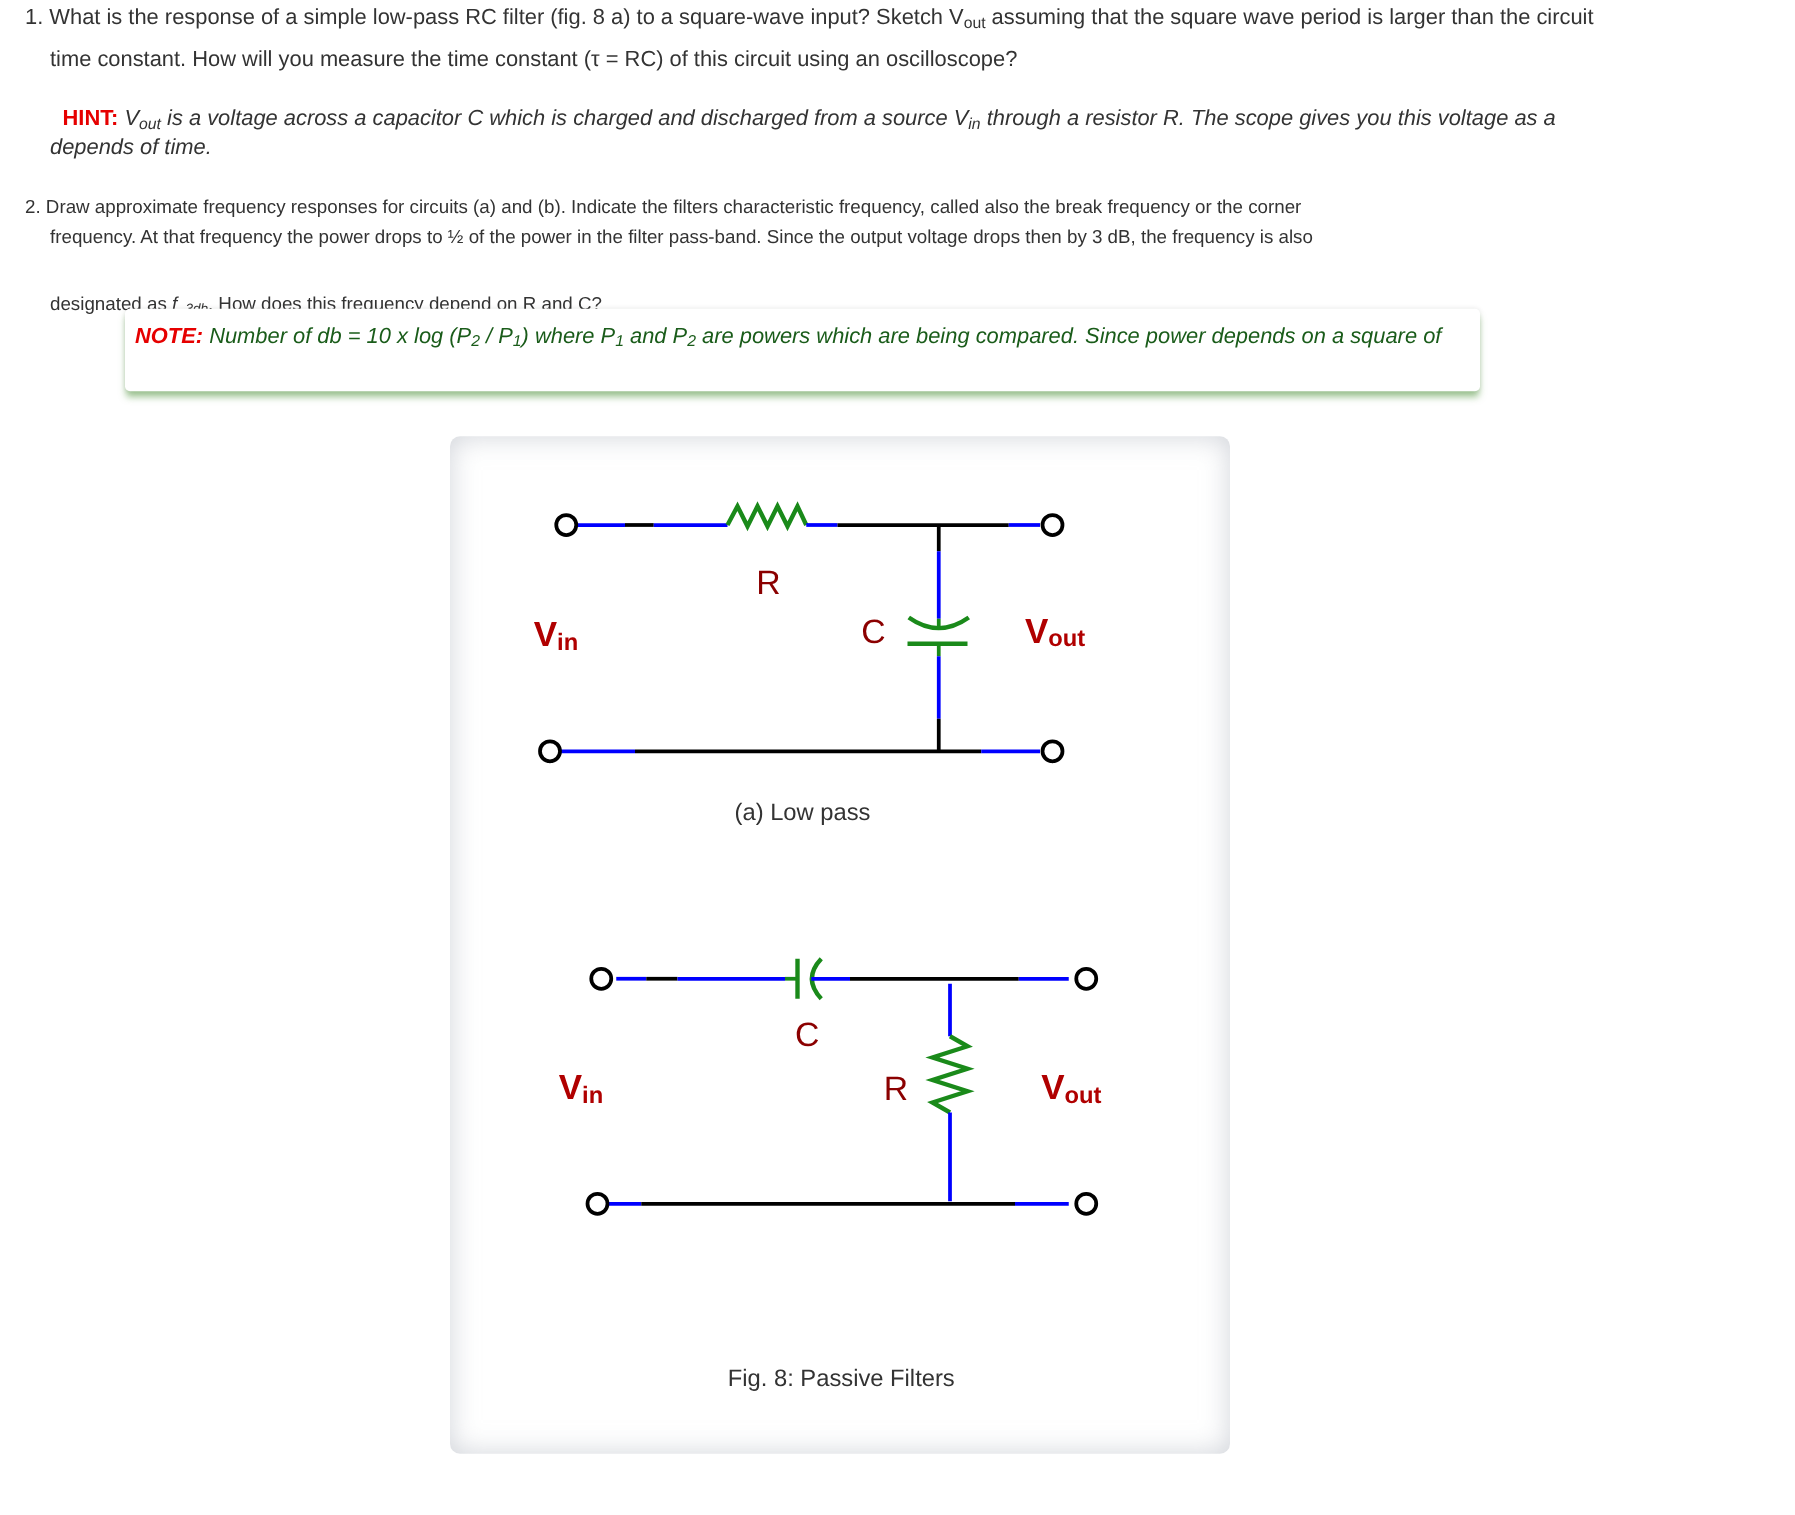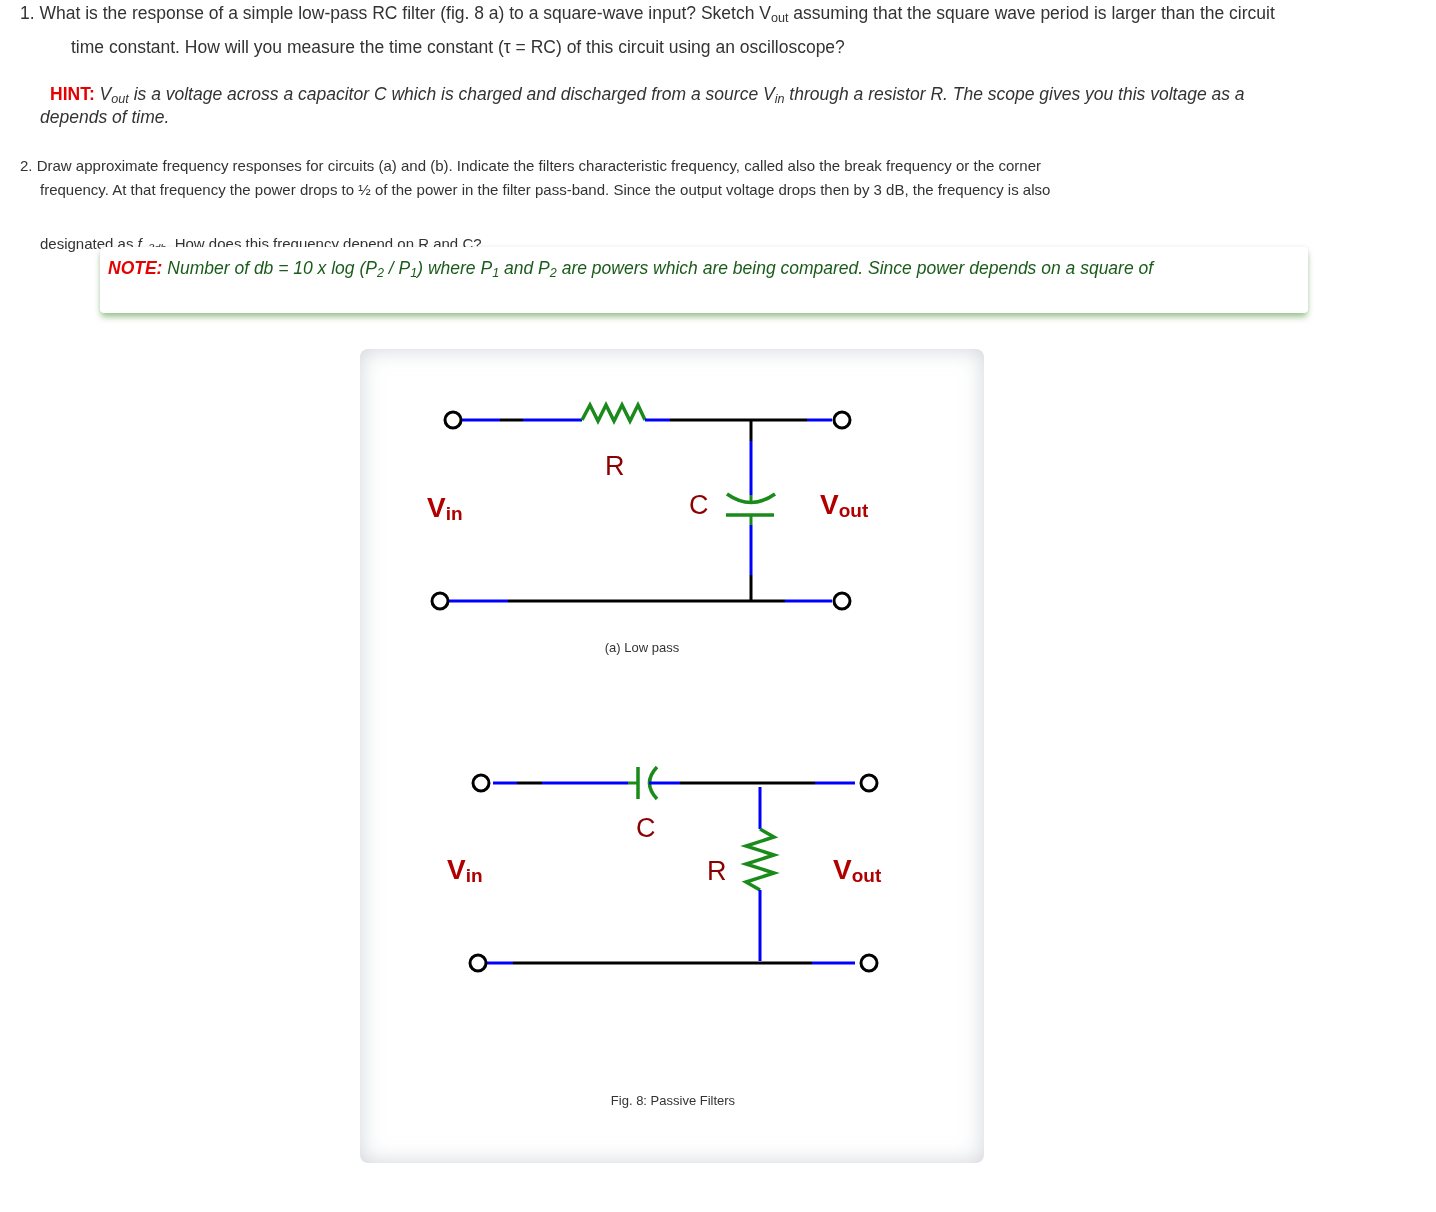--- a/index.html
+++ b/index.html
@@ -4,40 +4,40 @@
 <style>
   html, body { margin: 0; padding: 0; background: #ffffff; }
   body { width: 1436px; height: 1212px; position: relative; overflow: hidden;
          font-family: "Liberation Sans", sans-serif; color: #333333; }
   .abs { position: absolute; }
   .q-text { font-size: 17.5px; line-height: 34px; color: #333; white-space: nowrap; }
   .q2-text { font-size: 15px; line-height: 24px; color: #333; white-space: nowrap; }
   .hint { font-size: 17.5px; line-height: 23px; font-style: italic; color: #333; white-space: nowrap; }
   .hint .lbl { color: #e60000; font-weight: bold; font-style: normal; }
   sub { font-size: 72%; vertical-align: -0.25em; line-height: 0; }
-  .note-box { position: absolute; left: 100px; top: 247px; width: 1208px; height: 66px;
+  .note-box { position: absolute; left: 100px; top: 247px; width: 1084px; height: 66px;
               background: #ffffff; border-radius: 4px;
               box-shadow: 0 5px 6px -1px rgba(80,150,60,0.55), 0 0 4px rgba(0,0,0,0.08); }
   .note-text { position: absolute; left: 8px; top: 9px; font-size: 17.5px; line-height: 24px;
                font-style: italic; color: #1a5c1a; white-space: nowrap; }
   .note-text .lbl { color: #e60000; font-weight: bold; }
   .fig-card { position: absolute; left: 360px; top: 349px; width: 624px; height: 814px;
               background: #ffffff; border-radius: 8px;
               box-shadow: inset 0 0 22px rgba(170,175,185,0.55); }
-  .caption { position: absolute; width: 624px; text-align: center; font-size: 13px; color: #333; }
+  .caption { position: absolute; width: 624px; text-align: center; font-size: 19px; color: #333; }
   svg text { font-family: "Liberation Sans", sans-serif; }
 </style>
 </head>
 <body>
 
 <div class="abs q-text" style="left:20px; top:-4px;">
   <span>1.</span>
   <span><span>What is the response of a simple low-pass RC filter (fig. 8 a) to a square-wave input? Sketch V</span><sub>out</sub><span> assuming that the square wave period is larger than the circuit</span></span>
 </div>
-<div class="abs q-text" style="left:40px; top:30px;margin-left:31px;">time constant. How will you measure the time constant (τ = RC) of this circuit using an oscilloscope?</div>
+<div class="abs q-text" style="left:40px; top:30px;">time constant. How will you measure the time constant (τ = RC) of this circuit using an oscilloscope?</div>
 
 <div class="abs hint" style="left:40px; top:83px;margin-left:10px;">
   <span class="lbl">HINT:</span><span> V</span><sub>out</sub><span> is a voltage across a capacitor C which is charged and discharged from a source V</span><sub>in</sub><span> through a resistor R. The scope gives you this voltage as a</span>
 </div>
 <div class="abs hint" style="left:40px; top:106px;">depends of time.</div>
 
 <div class="abs q2-text" style="left:20px; top:154px;">
   <span>2.</span>
   <span>Draw approximate frequency responses for circuits (a) and (b).  Indicate the filters characteristic frequency, called also the break frequency or the corner</span>
 </div>

